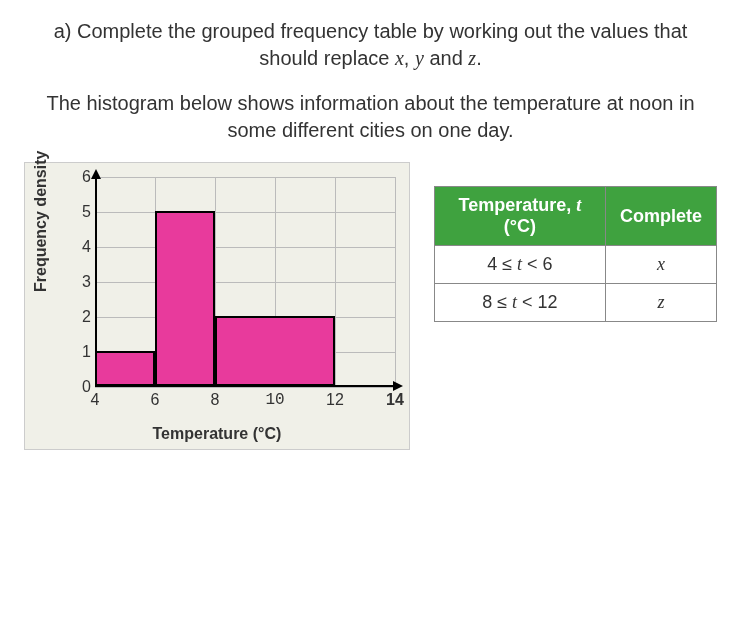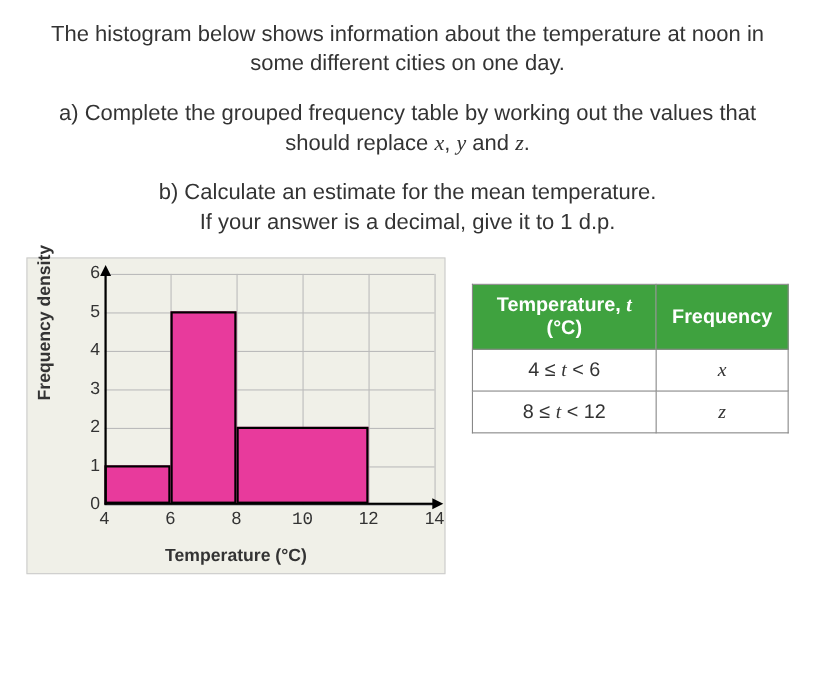--- a/index.html
+++ b/index.html
@@ -59,28 +59,24 @@
   
   .freq-table { border-collapse: collapse; margin-top: 24px; font-size: 18px; border-radius: 25px; }
   .freq-table th, .freq-table td { border: 1px solid #888; padding: 8px 14px; text-align: center; }
   .freq-table th { background: #3fa23f; color: #fff; font-weight: bold; }
   .freq-table td.varcell { font-family: "Times New Roman", Times, serif; font-style: italic; }
 </style>
 </head>
 <body>
 
 <div class="question-text">
-  <p>The histogram below shows information about the temperature at noon in some different cities on one day.</p>
   <p>
     <span>a) Complete the grouped frequency table by working out the values that should replace </span><span class="ital">x</span><span>, </span><span class="ital">y</span><span> and </span><span class="ital">z</span><span>.</span>
   </p>
-  <p>
-    <span>b) Calculate an estimate for the mean temperature.</span><br>
-    <span>If your answer is a decimal, give it to 1 d.p.</span>
-  </p>
+  <p>The histogram below shows information about the temperature at noon in some different cities on one day.</p>
 </div>
 
 <div class="lower">
   <div class="chart-panel">
     <div class="ylabel">Frequency density</div>
     <div class="chart-area" id="chart-area">
       <div class="axis axis-x"></div>
       <div class="axis axis-y"></div>
       <div class="arrow-x"></div>
       <div class="arrow-y"></div>
@@ -107,30 +103,30 @@
       <div class="ytick" style="top: 154px;">2</div>
       <div class="ytick" style="top: 119px;">3</div>
       <div class="ytick" style="top: 84px;">4</div>
       <div class="ytick" style="top: 49px;">5</div>
       <div class="ytick" style="top: 14px;">6</div>
       <div class="xtick" style="left: 70px; top: 228px;">4</div>
       <div class="xtick" style="left: 130px; top: 228px;">6</div>
       <div class="xtick" style="left: 190px; top: 228px;">8</div>
       <div class="xtick" style="left: 250px; top: 228px; font-family: Liberation Mono, monospace;">10</div>
       <div class="xtick" style="left: 310px; top: 228px;">12</div>
-      <div class="xtick" style="left: 370px; top: 228px;">14</div>
+      <div class="xtick" style="left: 370px; top: 228px; font-weight: bold;">14</div>
     </div>
 
   <table class="freq-table">
     <thead>
       <tr>
         <th>
           <span>Temperature, </span><span class="ital">t</span><span> (°C)</span>
         </th>
-        <th>Frequency</th>
+        <th>Complete</th>
       </tr>
     </thead>
     <tbody id="freq-tbody">
         <tr>
           <td><span>4 ≤ </span><span class="ital">t</span><span> &lt; 6</span></td>
           <td class="varcell">x</td>
         </tr>
         <tr>
           <td><span>8 ≤ </span><span class="ital">t</span><span> &lt; 12</span></td>
           <td class="varcell">z</td>

